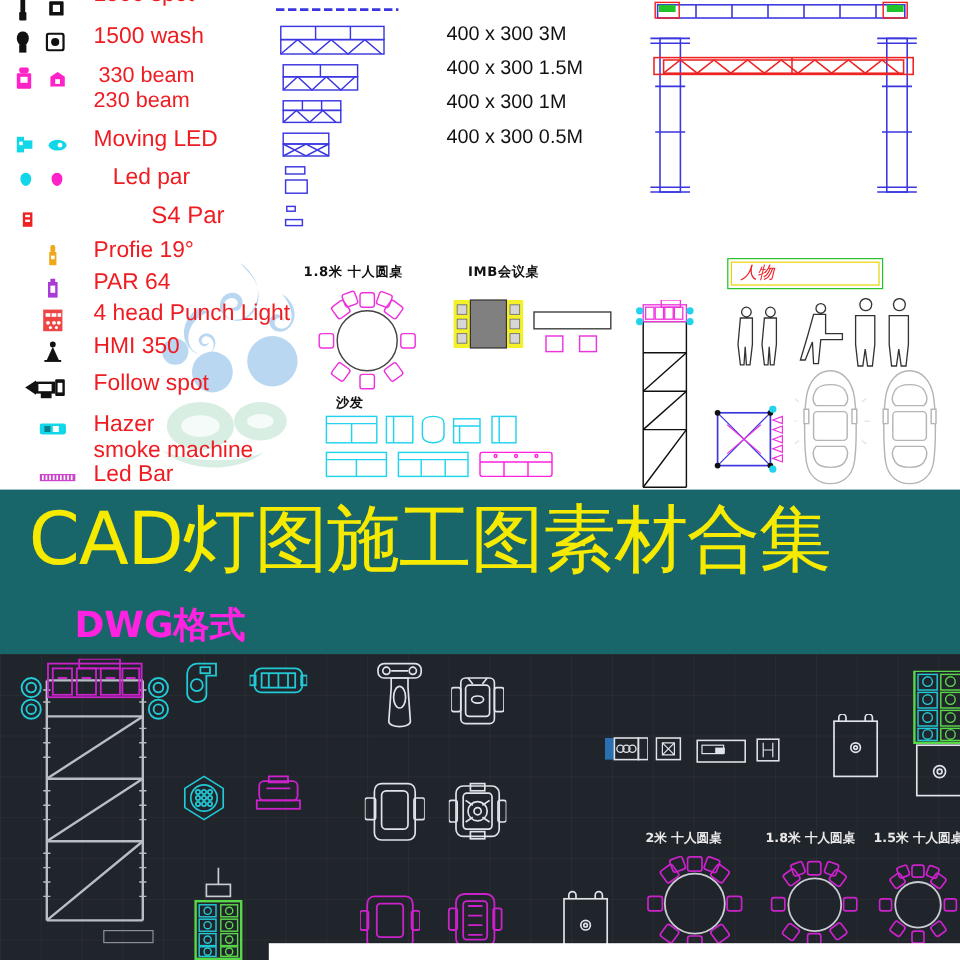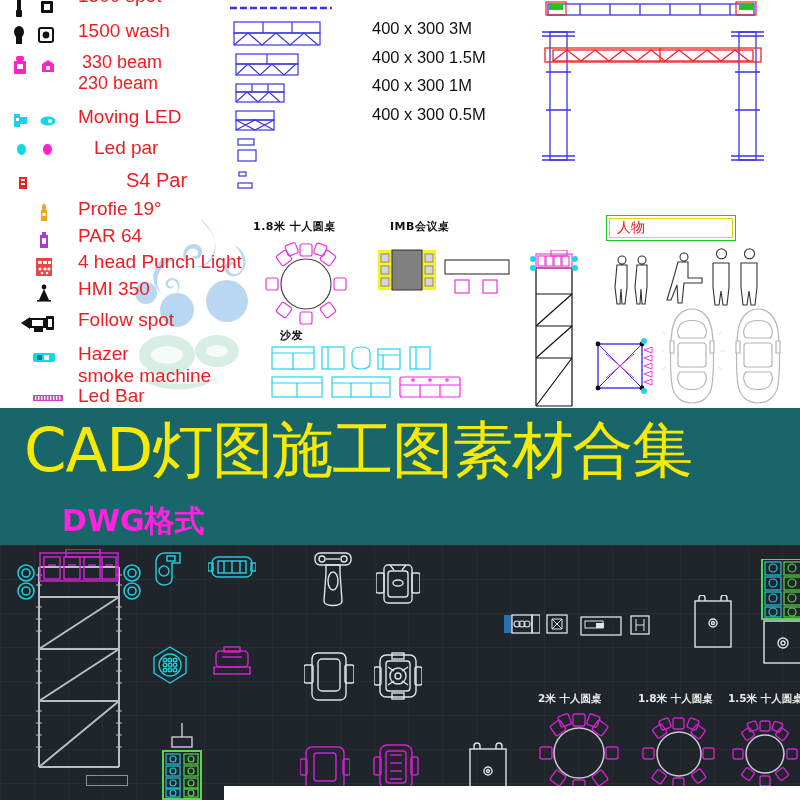--- a/index.html
+++ b/index.html
@@ -33,21 +33,21 @@
      font-family:"Liberation Sans",sans-serif; }
 
   
   .cnlabel { position:absolute; font-size:11px; color:#111; white-space:nowrap;
      font-family:"DejaVu Sans",sans-serif; font-weight:600; letter-spacing:.5px; }
 
   .peoplebox { position:absolute; left:606px; top:215px; width:130px; height:26px;
      border:1.5px solid #22c32a; background:#fff; }
   .peoplebox .inner { position:absolute; inset:2px; border:1px solid #e8d400; }
   .peoplebox span { position:absolute; left:10px; top:3px; font-size:14px; color:#ef1c22;
-     font-family:"DejaVu Sans",sans-serif; }
+     font-family:"DejaVu Sans",sans-serif;font-style:italic; }
 
   
   .banner { position:absolute; left:0; top:408px; width:800px; height:137px; background:#18656a; overflow:hidden; }
   .b-title { position:absolute; left:24px; top:10px; font-size:61px; line-height:64px; color:#f5ea00;
      font-family:"DejaVu Sans",sans-serif; font-weight:400; letter-spacing:-1px; white-space:nowrap;text-align:center; }
   .b-dwg { position:absolute; left:62px; top:93px; font-size:30px; color:#ff22e0; font-weight:bold;
      font-family:"DejaVu Sans",sans-serif; letter-spacing:0px; white-space:nowrap; }
   .b-auto { position:absolute; right:14px; top:93px; font-size:30px; color:#ffffff;
      font-family:"DejaVu Sans",sans-serif; white-space:nowrap; }
 

